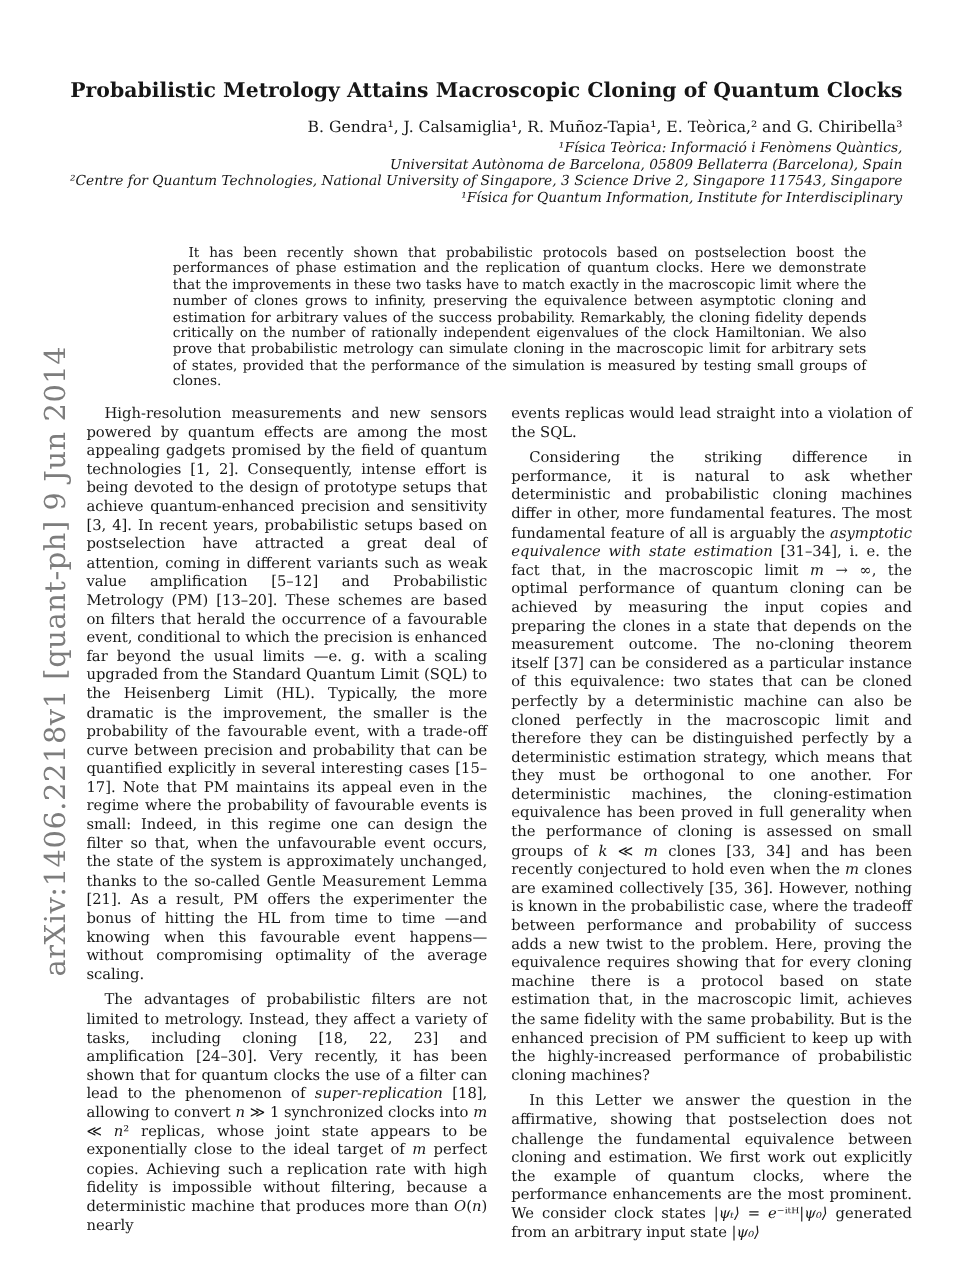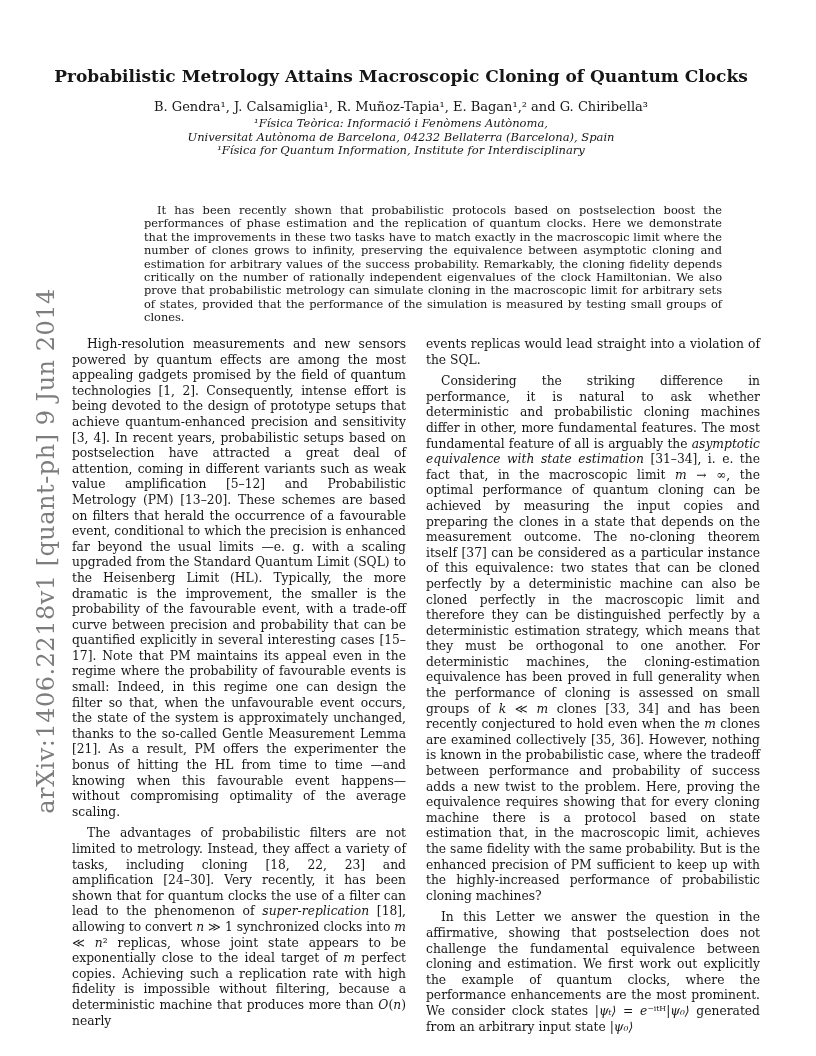--- a/index.html
+++ b/index.html
@@ -30,21 +30,21 @@
     letter-spacing: 0.5px;
     white-space: nowrap;
     color: #7d7d7d;
     font-family: "DejaVu Serif", "Liberation Serif", serif;
   }
   .paper-header {
     position: absolute;
     top: 66px;
     left: 50px;
     right: 64px;
-    text-align: center;
+    text-align: right;
   }
   .title {
     margin: 0;
     font-size: 17px;
     font-weight: bold;
     line-height: 20px;
   }
   .authors {
     margin-top: 13px;
     font-size: 13px;
@@ -87,24 +87,25 @@
 </style>
 </head>
 <body>
 
 <div class="page" style="background: rgb(255, 255, 255); color: rgb(22, 22, 22);">
 
   <div class="arxiv-sidebar" style="color: rgb(125, 125, 125);">arXiv:1406.2218v1  [quant-ph]  9 Jun 2014</div>
 
   <header class="paper-header">
     <h1 class="title">Probabilistic Metrology Attains Macroscopic Cloning of Quantum Clocks</h1>
-    <div class="authors">B. Gendra¹, J. Calsamiglia¹, R. Muñoz-Tapia¹, E. Bagan¹,² and G. Chiribella³</div>
+    <div class="authors">B. Gendra¹, J. Calsamiglia¹, R. Muñoz-Tapia¹, E. Teòrica,² and G. Chiribella³</div>
     <div class="affiliations">
-        <div class="aff-line">¹Física Teòrica: Informació i Fenòmens Autònoma,</div>
-        <div class="aff-line">Universitat Autònoma de Barcelona, 04232 Bellaterra (Barcelona), Spain</div>
+        <div class="aff-line">¹Física Teòrica: Informació i Fenòmens Quàntics,</div>
+        <div class="aff-line">Universitat Autònoma de Barcelona, 05809 Bellaterra (Barcelona), Spain</div>
+        <div class="aff-line">²Centre for Quantum Technologies, National University of Singapore, 3 Science Drive 2, Singapore 117543, Singapore</div>
         <div class="aff-line">¹Física for Quantum Information, Institute for Interdisciplinary</div>
       </div>
   </header>
 
   <section class="abstract">
     <p>It has been recently shown that probabilistic protocols based on postselection boost the performances of phase estimation and the replication of quantum clocks. Here we demonstrate that the improvements in these two tasks have to match exactly in the macroscopic limit where the number of clones grows to infinity, preserving the equivalence between asymptotic cloning and estimation for arbitrary values of the success probability. Remarkably, the cloning fidelity depends critically on the number of rationally independent eigenvalues of the clock Hamiltonian. We also prove that probabilistic metrology can simulate cloning in the macroscopic limit for arbitrary sets of states, provided that the performance of the simulation is measured by testing small groups of clones.</p>
   </section>
 
   <main class="columns">
     <div class="column">

